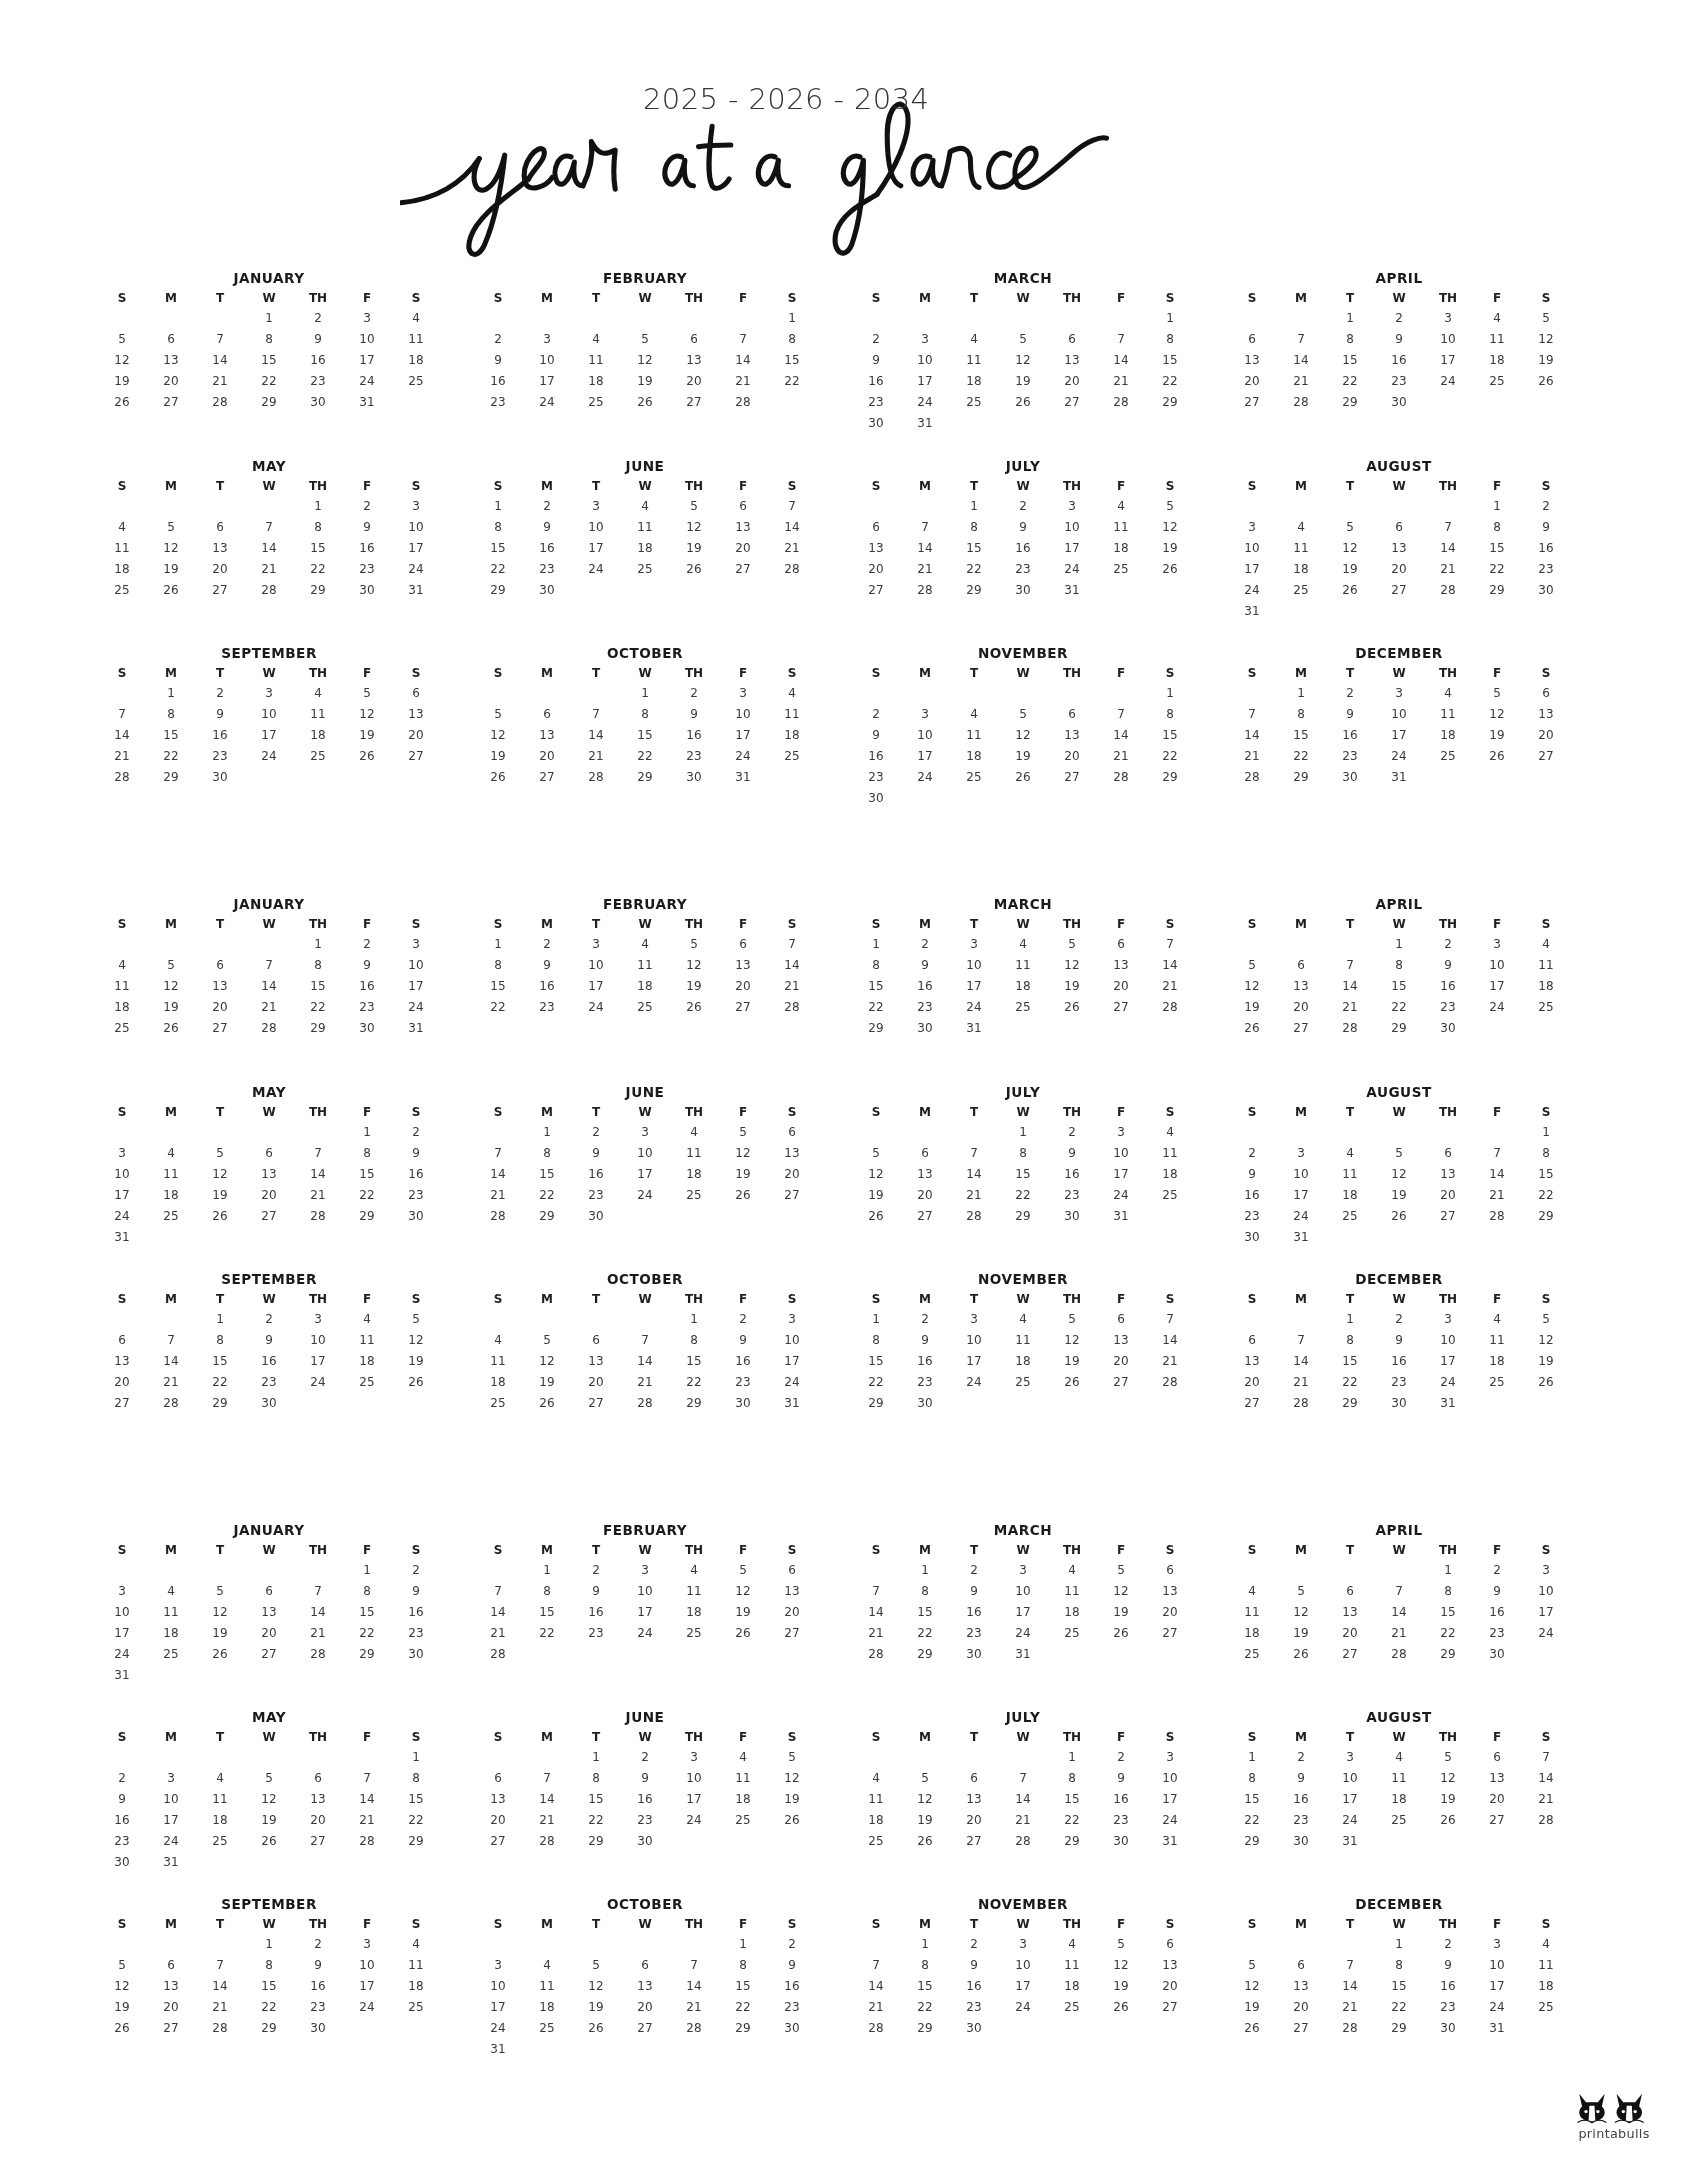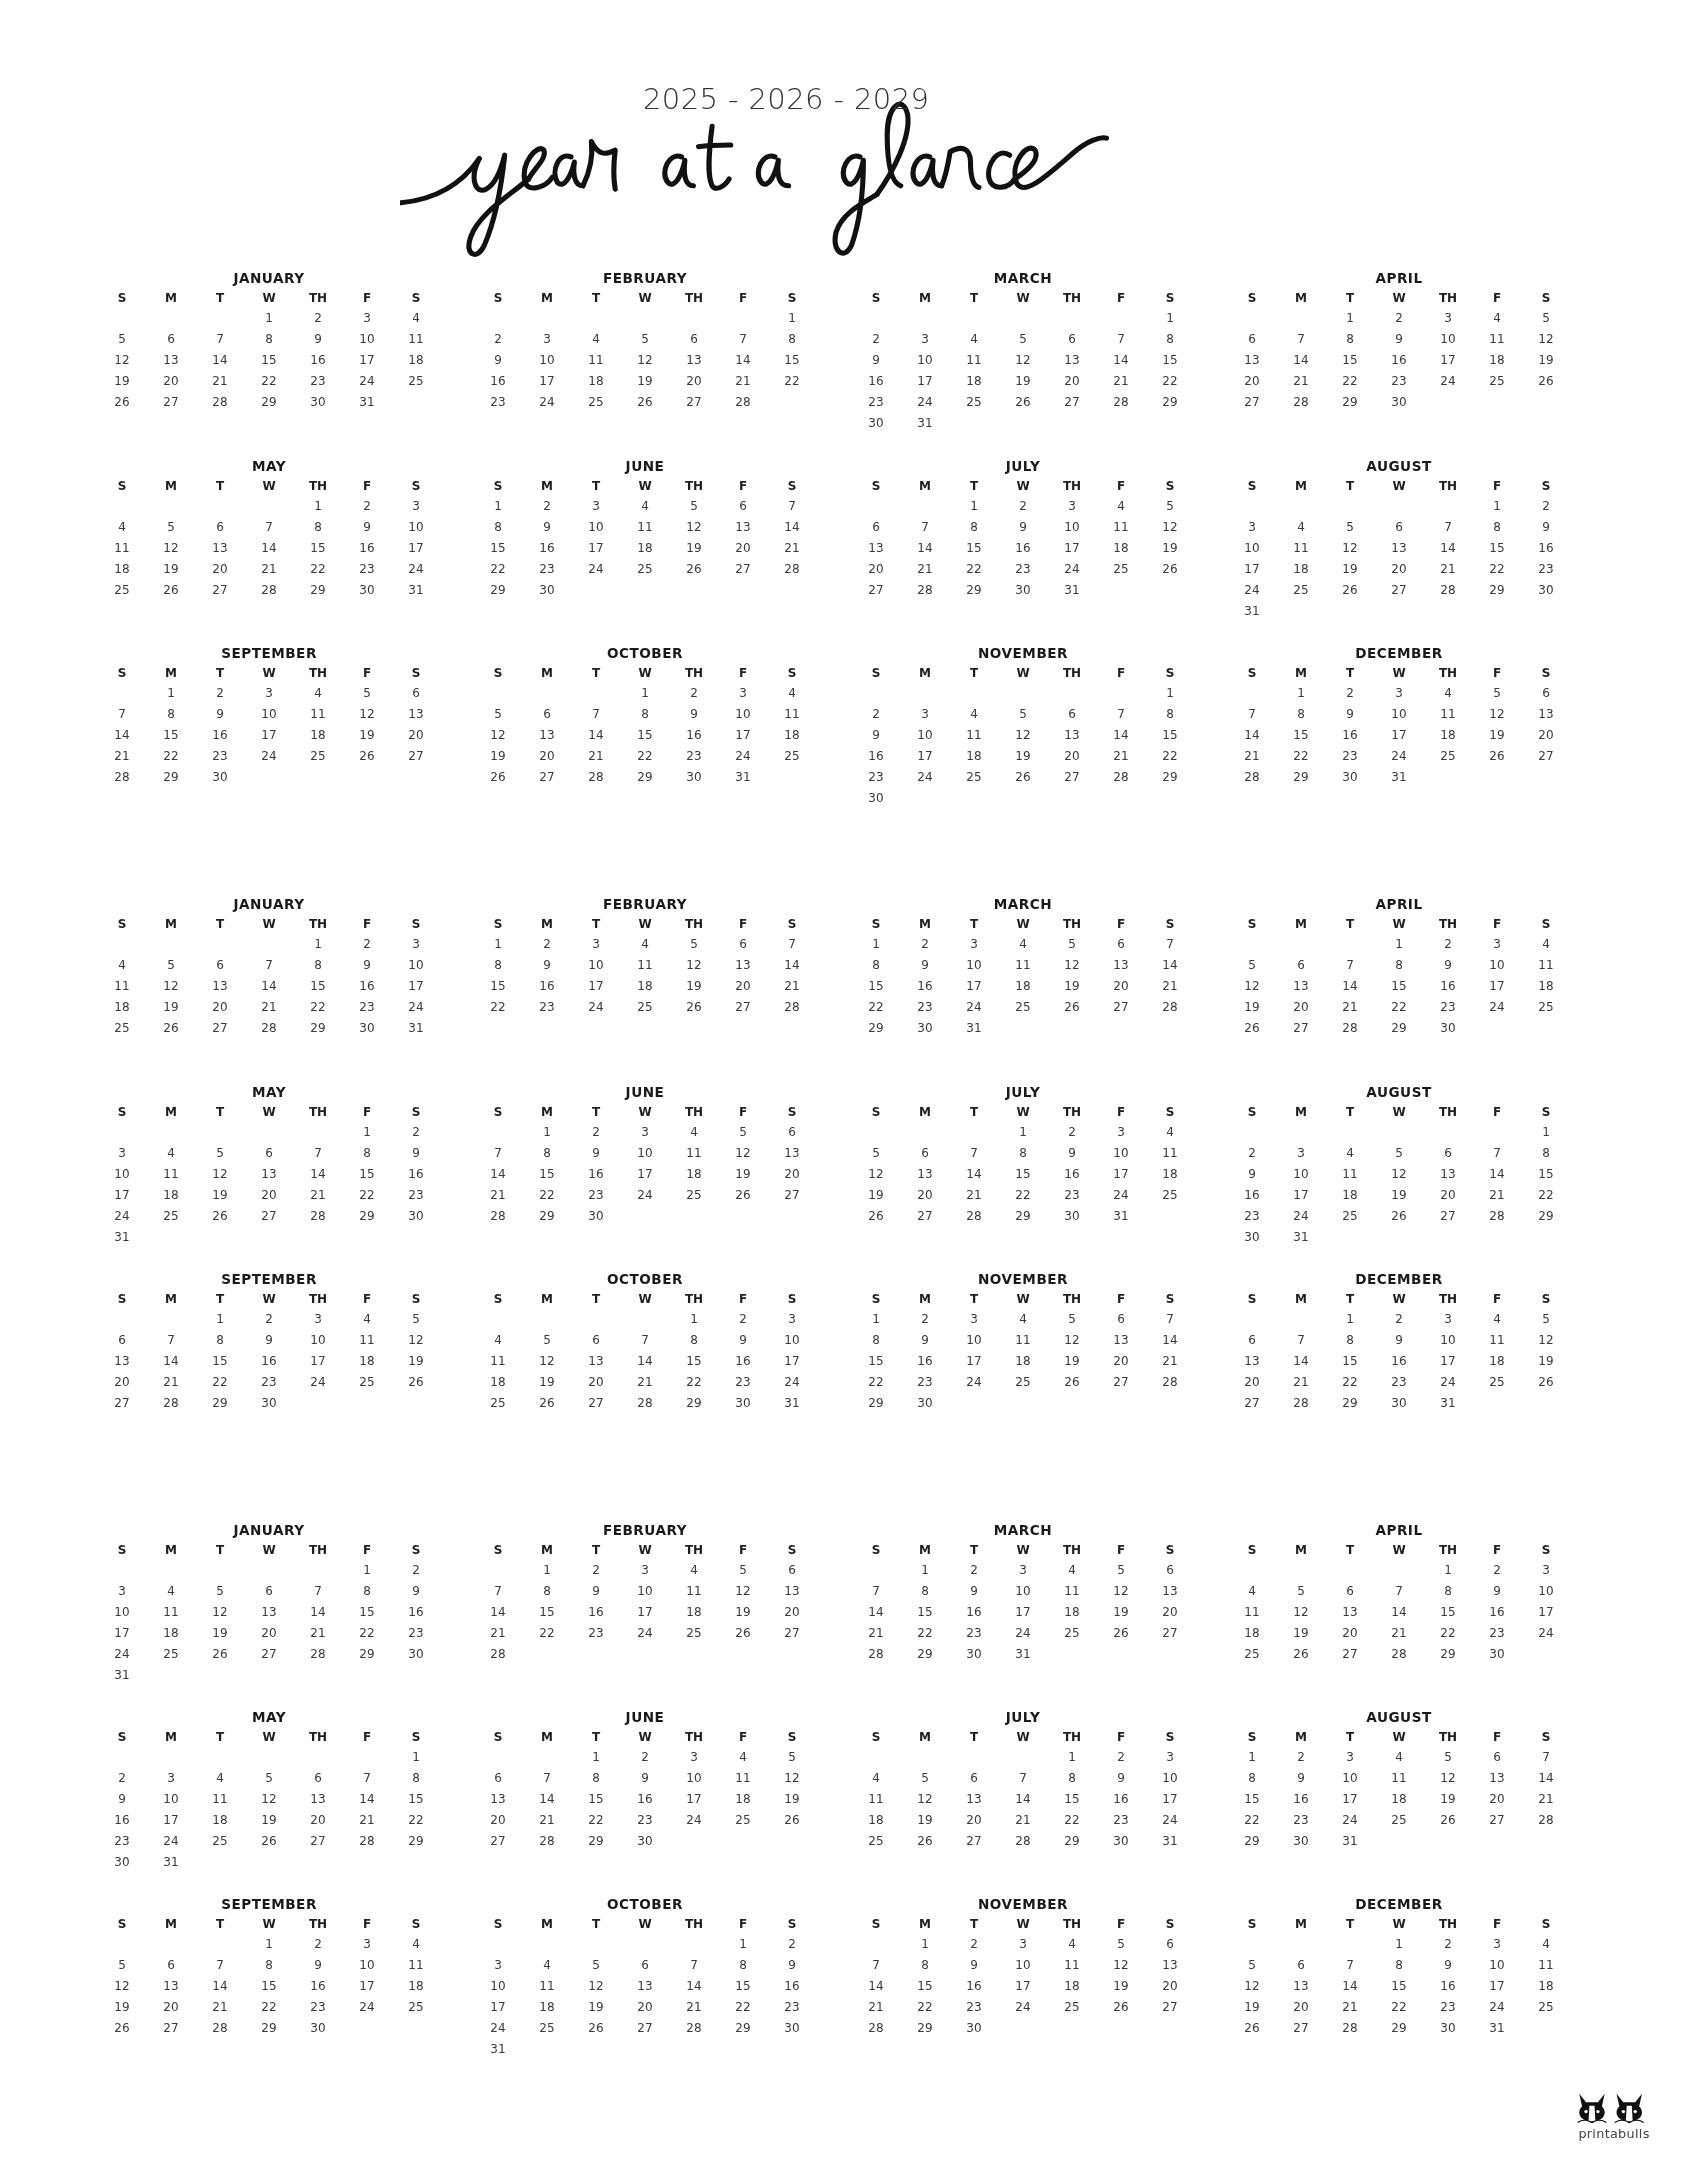--- a/index.html
+++ b/index.html
@@ -46,21 +46,21 @@
       <path d="M 622 74 C 608 68, 596 92, 606 104 C 614 112, 622 96, 626 78 C 624 94, 626 108, 636 108"></path>
 
       <path d="M 636 108 C 642 94, 644 80, 646 68 C 660 60, 670 64, 670 80 C 670 94, 672 108, 680 110"></path>
 
       <path d="M 716 72 C 702 62, 688 84, 692 100 C 696 114, 714 112, 722 100"></path>
 
       <path d="M 722 100 C 734 92, 752 78, 746 66 C 738 56, 716 80, 724 104 C 732 122, 760 96, 790 70 C 808 54, 824 50, 830 52"></path>
     </g>
   </svg>
 </div>
-<div class="years">2025 - 2026 - 2029</div>
+<div class="years">2025 - 2026 - 2034</div>
 
 <div id="calendars">
     <div class="month" style="left: 105px; top: 279px;">
       <div class="month-name" style="width: 328px;">JANUARY</div>
       <div class="dow" style="left: 17px;">S</div>
       <div class="dow" style="left: 66px;">M</div>
       <div class="dow" style="left: 115px;">T</div>
       <div class="dow" style="left: 164px;">W</div>
       <div class="dow" style="left: 213px;">TH</div>
       <div class="dow" style="left: 262px;">F</div>

